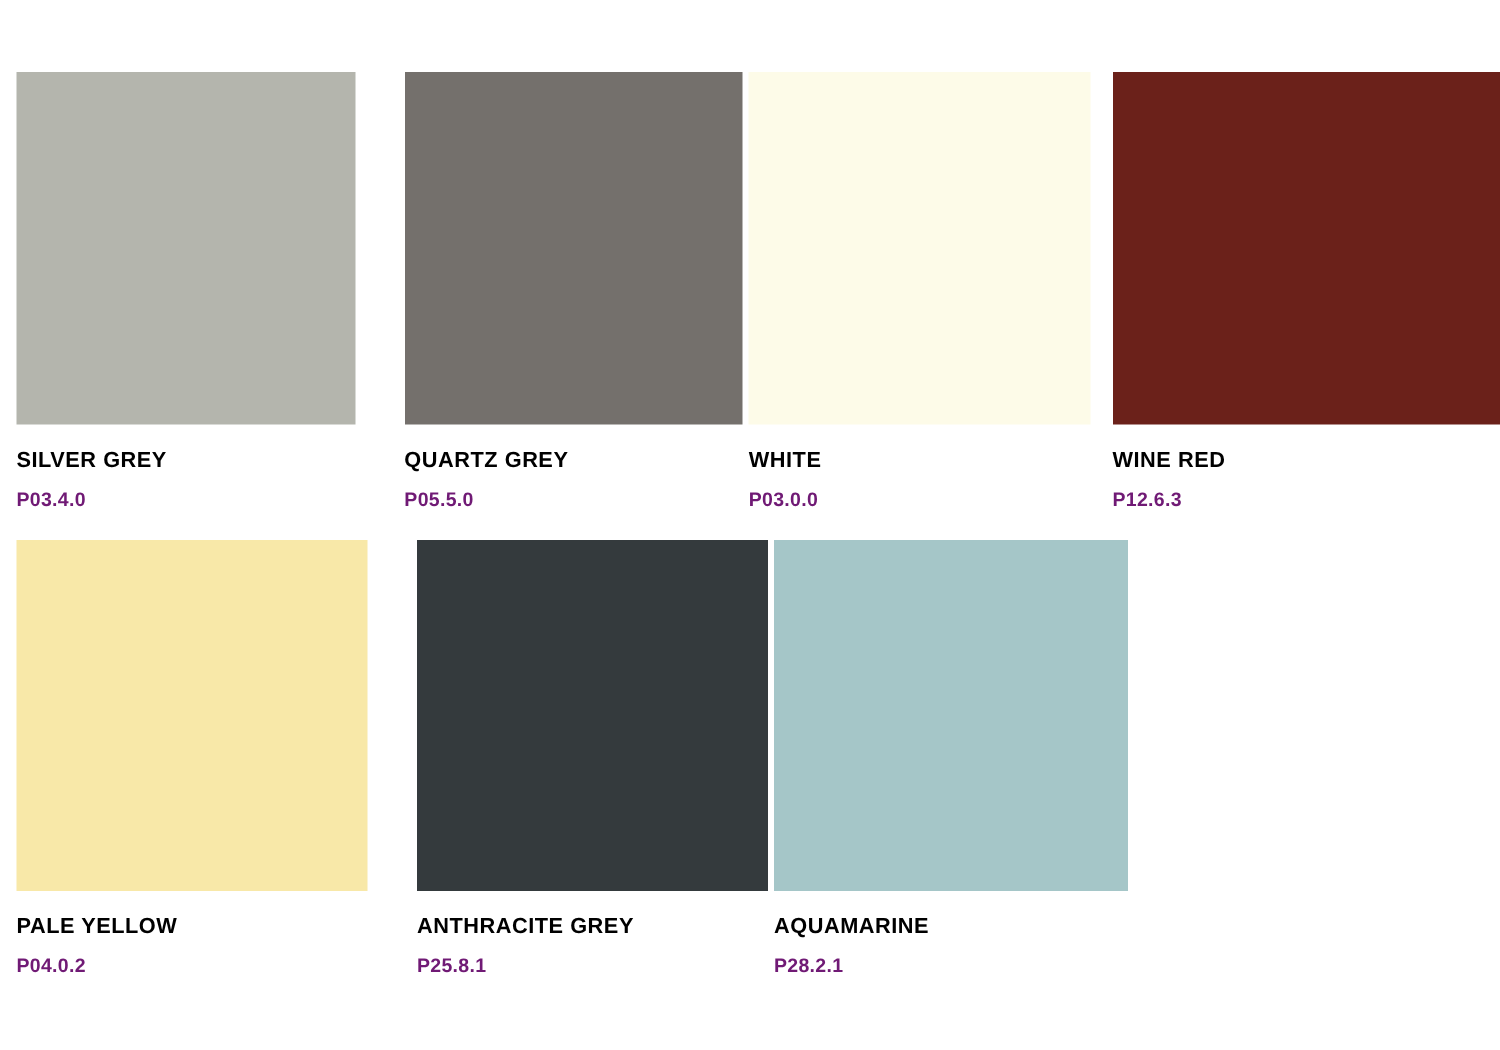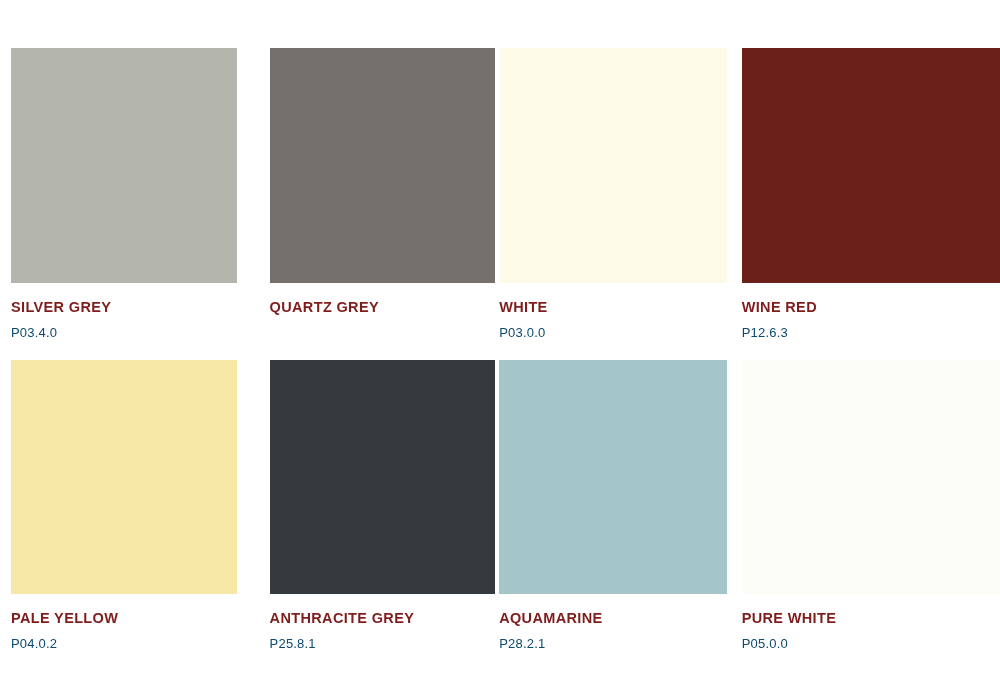--- a/index.html
+++ b/index.html
@@ -55,32 +55,32 @@
 
   .swatch-caption {
     padding-top: 17px;
   }
 
   .swatch-name {
     font-family: "Liberation Sans", sans-serif;
     font-size: 14.5px;
     font-weight: bold;
     letter-spacing: 0.35px;
-    color: #7f1d1d;
+    color: #000000;
     line-height: 1;
     text-transform: uppercase;
     white-space: nowrap;
   }
 
   .swatch-code {
     font-family: "Liberation Sans", sans-serif;
     font-size: 13px;
-    font-weight: normal;
+    font-weight: bold;
     letter-spacing: 0.2px;
-    color: #0c4a6e;
+    color: #701a75;
     line-height: 1;
     padding-top: 11px;
     white-space: nowrap;
   }
 </style>
 </head>
 <body>
 
 <div id="palette-page">
 
@@ -91,20 +91,21 @@
       <div class="swatch-caption">
         <div class="swatch-name">SILVER GREY</div>
         <div class="swatch-code">P03.4.0</div>
       </div>
     </div>
 
     <div class="swatch-cell col-2">
       <div class="swatch-chip" style="background-color: rgb(116, 112, 108);"></div>
       <div class="swatch-caption">
         <div class="swatch-name">QUARTZ GREY</div>
+        <div class="swatch-code">P05.5.0</div>
       </div>
     </div>
 
     <div class="swatch-cell col-3">
       <div class="swatch-chip" style="background-color: rgb(253, 251, 232);"></div>
       <div class="swatch-caption">
         <div class="swatch-name">WHITE</div>
         <div class="swatch-code">P03.0.0</div>
       </div>
     </div>
@@ -138,23 +139,16 @@
     </div>
 
     <div class="swatch-cell col-3">
       <div class="swatch-chip" style="background-color: rgb(165, 198, 200);"></div>
       <div class="swatch-caption">
         <div class="swatch-name">AQUAMARINE</div>
         <div class="swatch-code">P28.2.1</div>
       </div>
     </div>
 
-    <div class="swatch-cell col-4">
-      <div class="swatch-chip" style="background-color: rgb(253, 253, 248);"></div>
-      <div class="swatch-caption">
-        <div class="swatch-name">PURE WHITE</div>
-        <div class="swatch-code">P05.0.0</div>
-      </div>
-    </div>
 
   </div>
 
 </div>
 
 </body></html>

